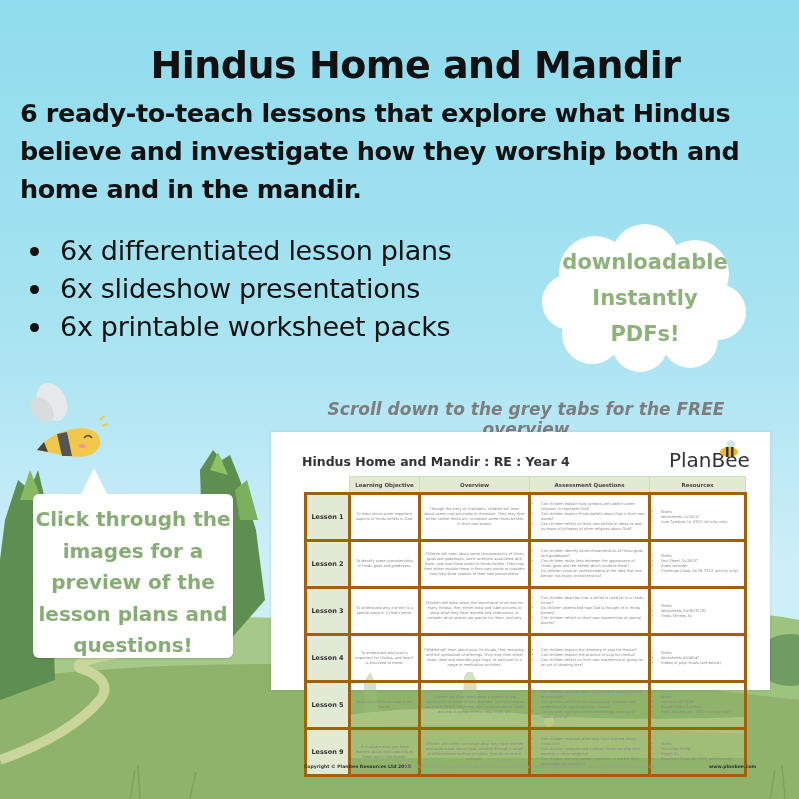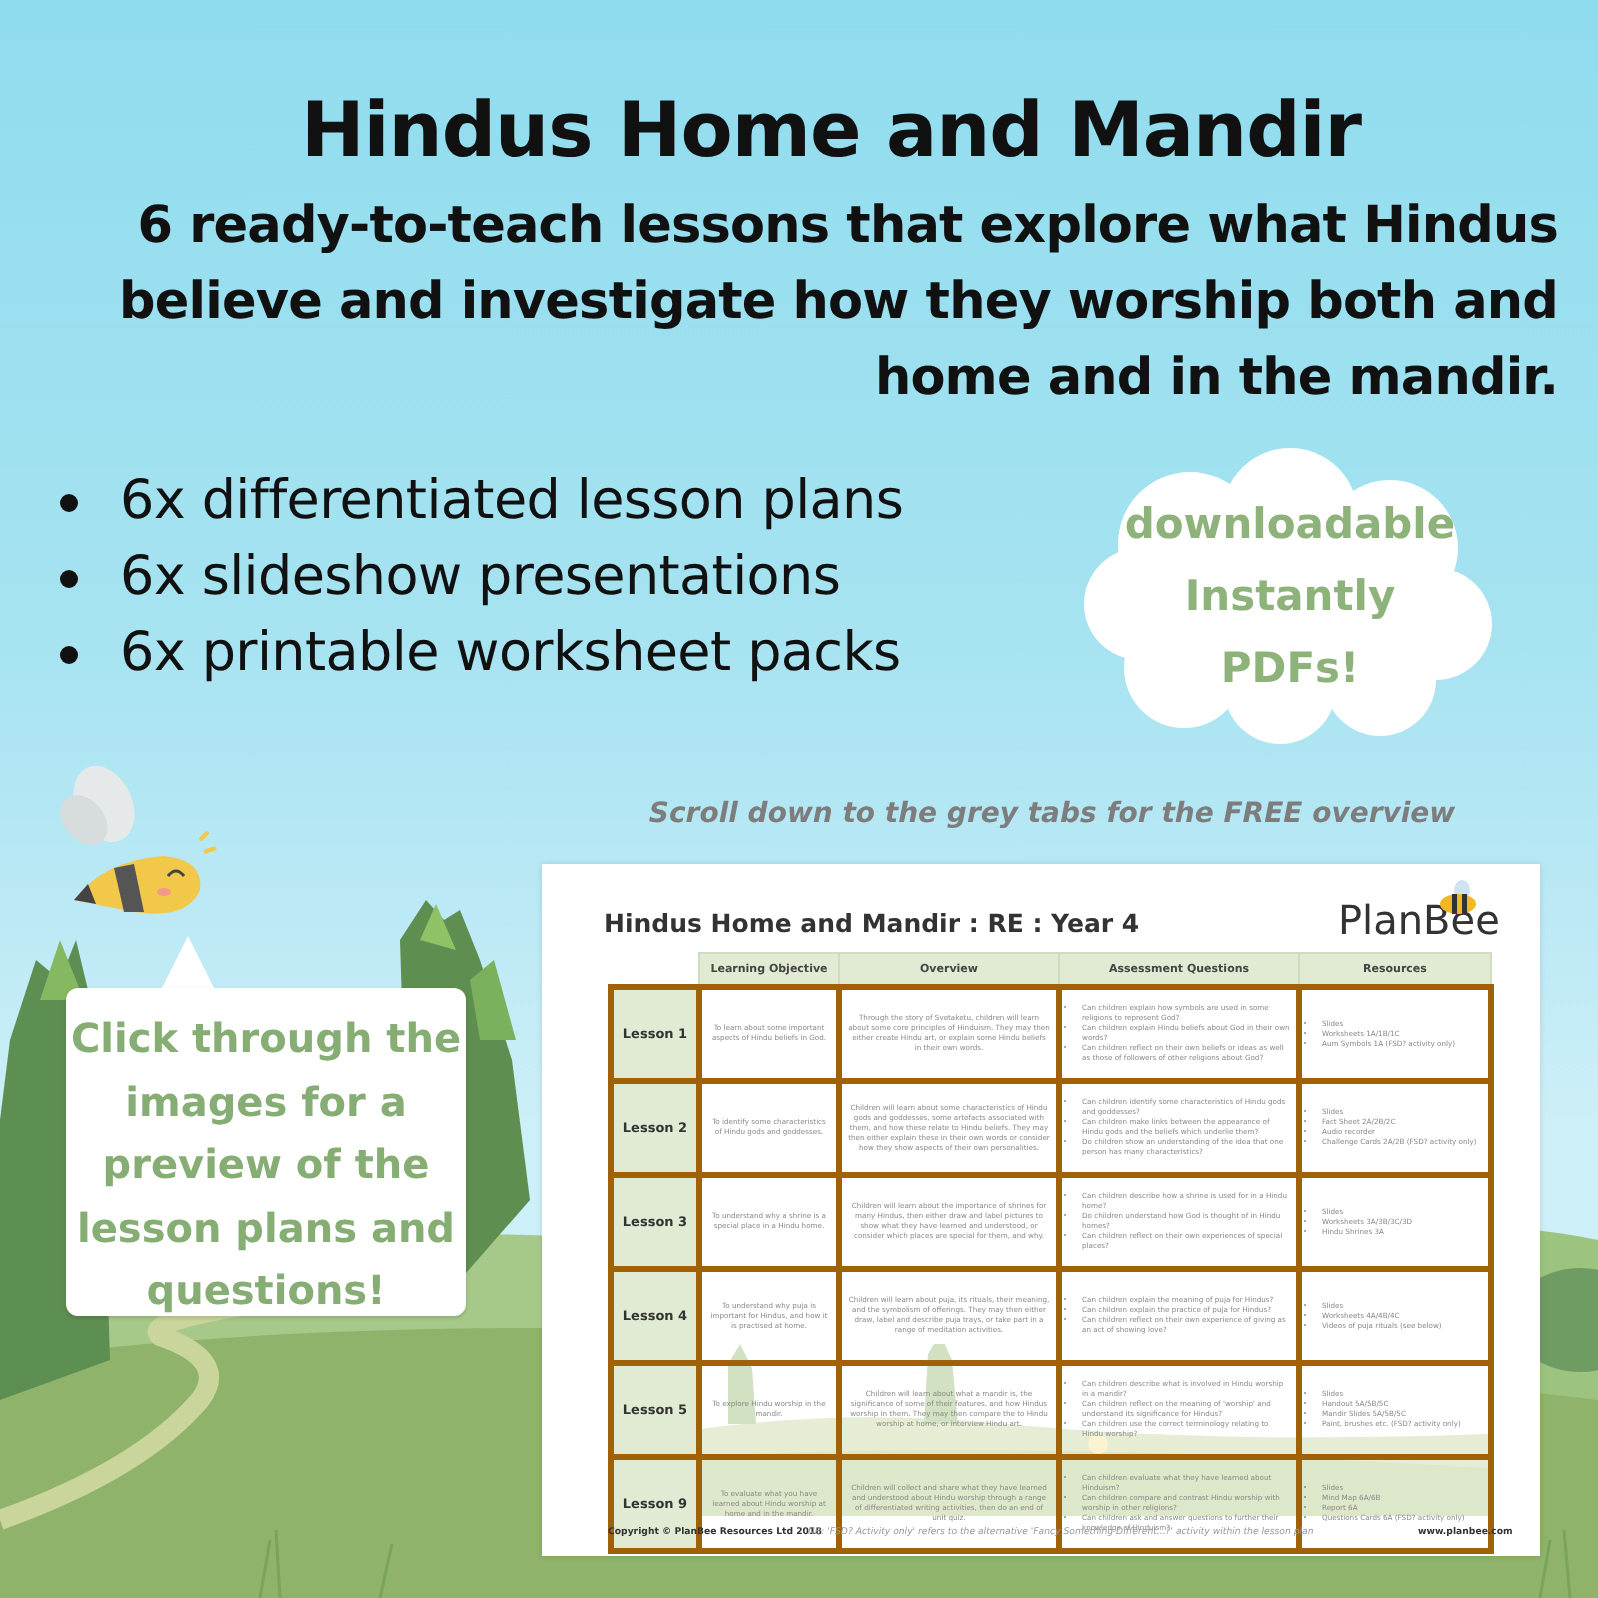--- a/index.html
+++ b/index.html
@@ -2,38 +2,38 @@
 <html><head>
   <meta charset="utf-8">
   <style>
     html, body { margin:0; padding:0; }
     body { width:799px; height:799px; overflow:hidden; font-family:"DejaVu Sans", sans-serif; }
     .canvas { position:relative; width:799px; height:799px; overflow:hidden;
       background: linear-gradient(180deg, #8fdcee 0%, #a7e3f1 40%, #bfeaf6 60%, #cdeff7 70%); }
     .landscape { position:absolute; left:0; top:0; width:799px; height:799px; }
     .title { position:absolute; left:0; top:18px; width:799px; text-align:center;
       font-family:"DejaVu Sans", sans-serif; font-weight:bold; font-size:38px; color:#111; letter-spacing:-0.5px;margin-left:16px; }
-    .subtitle { position:absolute; left:20px; top:94px; width:759px; text-align:right;
+    .subtitle { position:absolute; left:20px; top:94px; width:759px; text-align:left;
       font-weight:bold; font-size:25.5px; line-height:38px; color:#111; letter-spacing:-0.4px; }
     .bullets { position:absolute; left:30px; top:232px; margin:0; padding:0; list-style:none; }
     .bullets li { font-size:27px; line-height:38px; color:#111; position:relative; padding-left:30px; letter-spacing:-0.3px; }
     .bullets li .dot { position:absolute; left:0; top:15px; width:9px; height:9px; border-radius:50%; background:#111; }
     .cloud { position:absolute; left:540px; top:222px; width:210px; height:150px; }
     .cloud-text { position:absolute; left:540px; top:244px; width:210px; text-align:center;
       color:#8db37a; font-weight:bold; font-size:21px; line-height:36px; }
     .scroll-note { position:absolute; left:296px; top:399px; width:460px; text-align:center;
-      font-style:italic; font-weight:bold; font-size:14px; color:#7d7d7d; }
+      font-style:italic; font-weight:bold; font-size:17px; color:#7d7d7d; }
     .bee { position:absolute; left:22px; top:380px; width:90px; height:80px; }
     .callout { position:absolute; left:33px; top:494px; width:200px; height:164px; background:#fff;
       border-radius:6px; box-shadow:0 1px 2px rgba(0,0,0,0.15); }
     .callout-pointer { position:absolute; left:80px; top:468px; width:0; height:0;
       border-left:14px solid transparent; border-right:14px solid transparent; border-bottom:28px solid #fff; }
     .callout-text { position:absolute; left:33px; top:504px; width:200px; text-align:center;
       color:#86ad74; font-weight:bold; font-size:20px; line-height:31.5px; }
-    .doc { position:absolute; left:271px; top:432px; width:499px; height:346px; background:#fff;
+    .doc { position:absolute; left:271px; top:432px; width:499px; height:258px; background:#fff;
       box-shadow:0 0 3px rgba(0,0,0,0.12); }
     .doc-title { position:absolute; left:31px; top:22px; font-weight:bold; font-size:12.5px; color:#333; }
     .doc-logo { position:absolute; left:398px; top:16px; font-size:20px; color:#333; }
     .doc-logo-bee { position:absolute; left:446px; top:8px; width:24px; height:18px; }
     table.lesson { position:absolute; left:33px; top:44px; width:440px; border-collapse:collapse; table-layout:fixed; }
     table.lesson th { background:#e1ebd3; font-size:5.5px; font-weight:bold; color:#444; height:15px;
       border:1px solid #cfdcbf; padding:0; }
     table.lesson th.blank { background:#fff; border:none; border-bottom:1px solid #cfdcbf; }
     table.lesson td { border:3px solid #a16207; font-size:3.6px; line-height:5px; color:#888; padding:2px 3px;
       height:40px; vertical-align:middle; }

